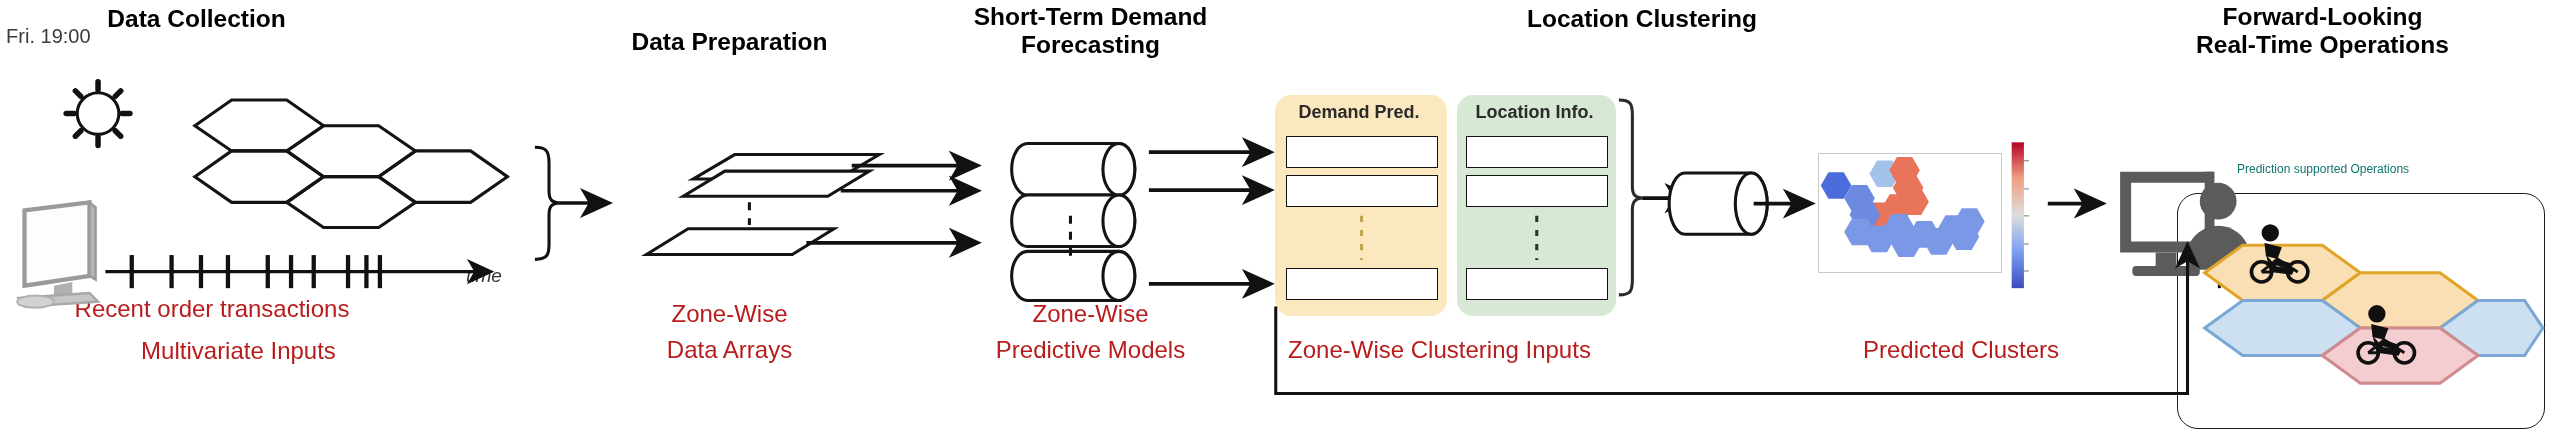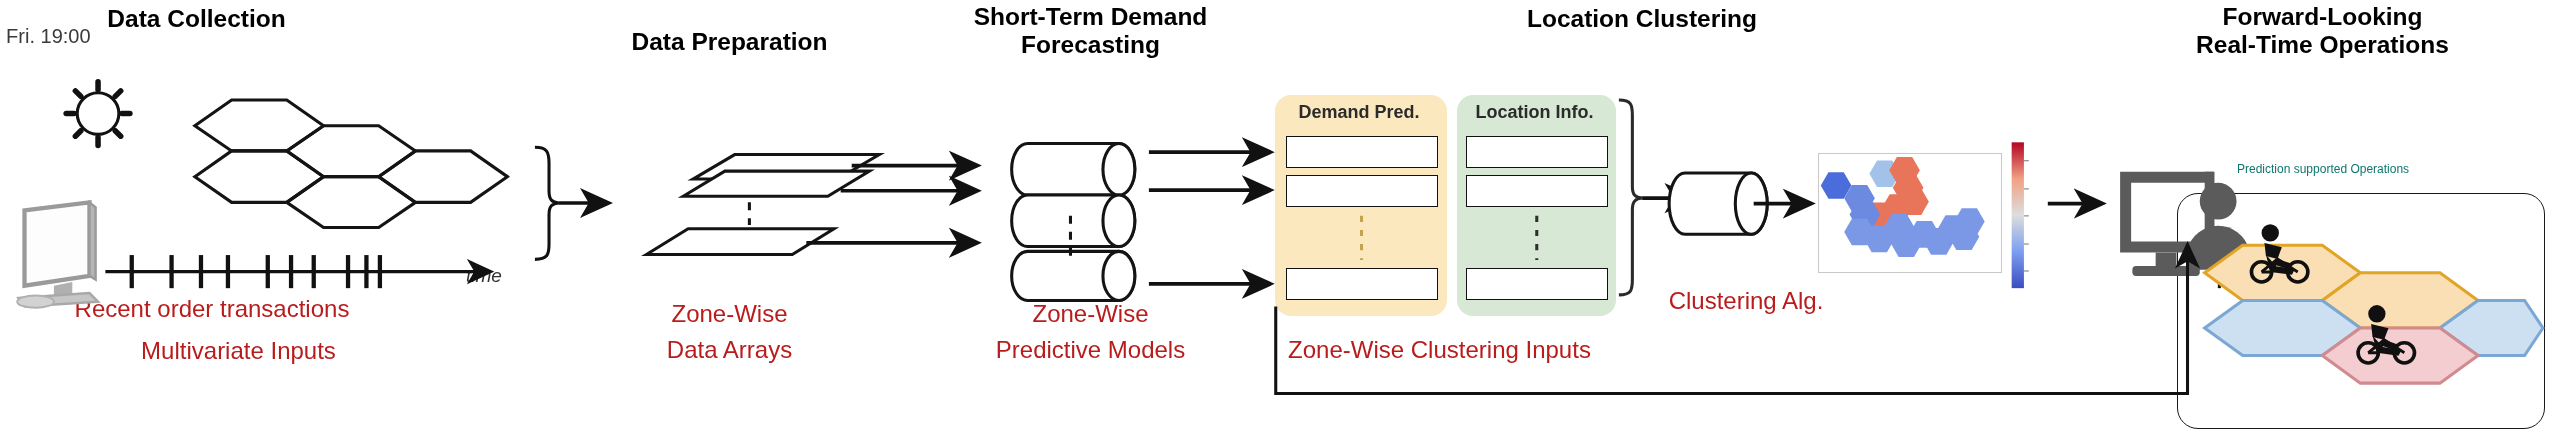--- a/index.html
+++ b/index.html
@@ -116,22 +116,22 @@
   <div class="cellbox" style="left:1286px; top:136px; width:152px; height:32px;"></div>
   <div class="cellbox" style="left:1286px; top:175px; width:152px; height:32px;"></div>
   <div class="cellbox" style="left:1286px; top:268px; width:152px; height:32px;"></div>
 
   <div class="cellbox" style="left:1466px; top:136px; width:142px; height:32px;"></div>
   <div class="cellbox" style="left:1466px; top:175px; width:142px; height:32px;"></div>
   <div class="cellbox" style="left:1466px; top:268px; width:142px; height:32px;"></div>
 
   <div class="sub-label" style="left:1268px; top:336px; width:343px; text-align:center;">Zone-Wise Clustering Inputs</div>
 
-  <div class="sub-label" style="left:1642px; top:287px; width:208px;">Clustering Alg.</div>
-
+
+  <div class="sub-label" style="left:1826px; top:336px; width:270px;">Predicted Clusters</div>
 
   <div class="plotframe" style="left:1818px; top:153px; width:184px; height:120px;"></div>
 
   <div class="tiny-label" style="left:2237px; top:162px; font-size:12px; color:#0f766e;">Prediction supported Operations</div>
 
   <div class="roundbox" style="left:2177px; top:193px; width:368px; height:236px;"></div>
 
   <svg class="layer" viewBox="0 0 4204 711">
     <defs>
       <marker id="arw" markerWidth="9" markerHeight="9" refX="7.6" refY="4.5" orient="auto" markerUnits="strokeWidth">

